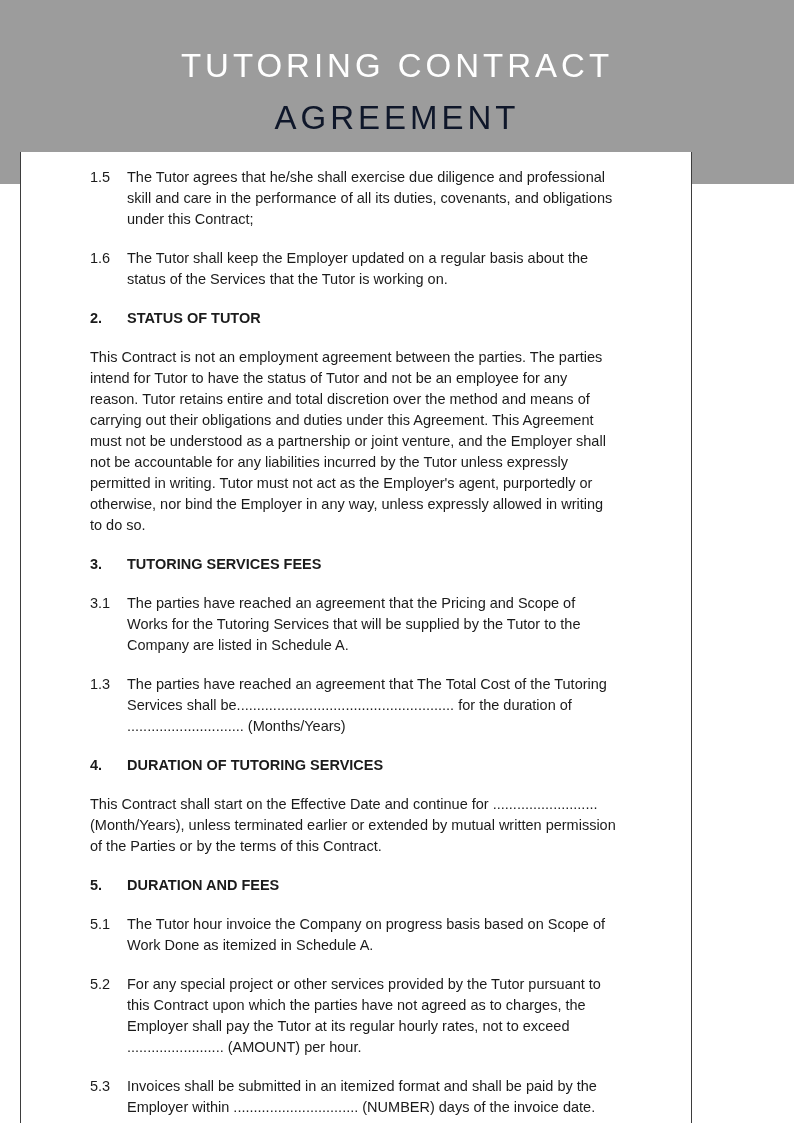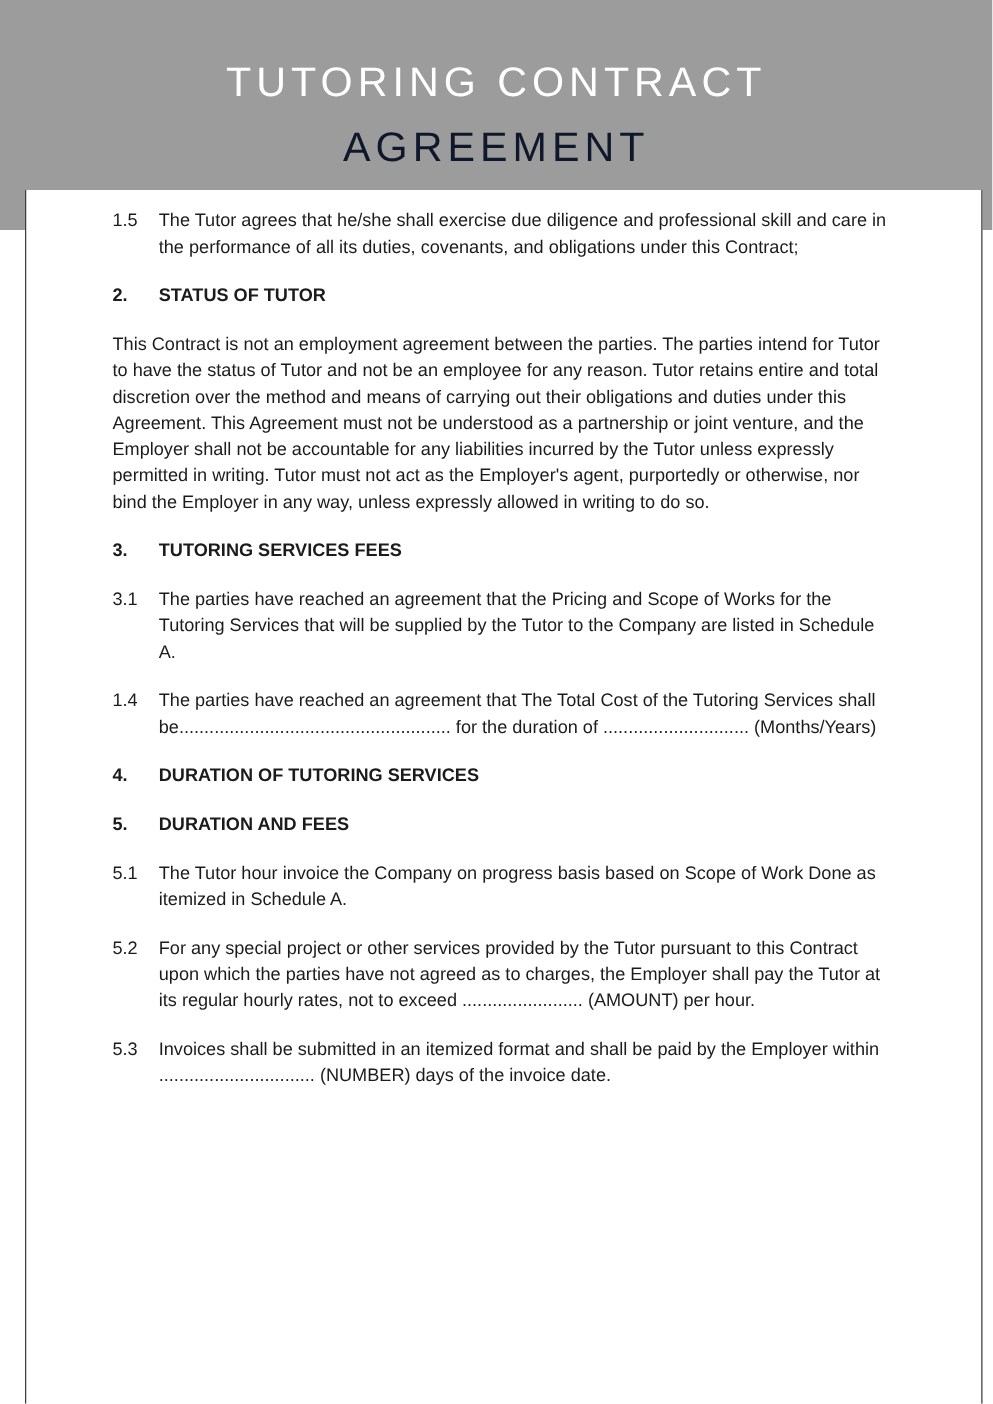--- a/index.html
+++ b/index.html
@@ -33,21 +33,21 @@
     font-weight: 400;
     letter-spacing: 4px;
     line-height: 52px;
     text-align: center;
     white-space: nowrap;
   }
   .page {
     position: absolute;
     top: 152px;
     left: 20px;
-    width: 766px;
+    width: 672px;
     bottom: 0;
     background: #ffffff;
     border-left: 1px solid #3d3d3d;
     border-right: 1px solid #3d3d3d;
     box-sizing: border-box;
   }
   .doc-content {
     padding: 15px 75px 0 69px;
     font-size: 14.5px;
     line-height: 21px;
@@ -81,41 +81,46 @@
   <div class="header-title" style="color: rgb(255, 255, 255);">TUTORING CONTRACT</div>
   <div class="header-title" style="color: #0f172a;">AGREEMENT</div>
 </div>
 
 <div class="page">
   <div class="doc-content">
       <div class="block clause">
         <span class="num">1.5</span>
         <span class="txt">The Tutor agrees that he/she shall exercise due diligence and professional skill and care in the performance of all its duties, covenants, and obligations under this Contract;</span>
       </div>
+      <div class="block clause">
+        <span class="num">1.6</span>
+        <span class="txt">The Tutor shall keep the Employer updated on a regular basis about the status of the Services that the Tutor is working on.</span>
+      </div>
       <div class="block heading">
         <span class="num">2.</span>
         <span class="txt">STATUS OF TUTOR</span>
       </div>
       <div class="block paragraph">This Contract is not an employment agreement between the parties. The parties intend for Tutor to have the status of Tutor and not be an employee for any reason. Tutor retains entire and total discretion over the method and means of carrying out their obligations and duties under this Agreement. This Agreement must not be understood as a partnership or joint venture, and the Employer shall not be accountable for any liabilities incurred by the Tutor unless expressly permitted in writing. Tutor must not act as the Employer's agent, purportedly or otherwise, nor bind the Employer in any way, unless expressly allowed in writing to do so.</div>
       <div class="block heading">
         <span class="num">3.</span>
         <span class="txt">TUTORING SERVICES FEES</span>
       </div>
       <div class="block clause">
         <span class="num">3.1</span>
         <span class="txt">The parties have reached an agreement that the Pricing and Scope of Works for the Tutoring Services that will be supplied by the Tutor to the Company are listed in Schedule A.</span>
       </div>
       <div class="block clause">
-        <span class="num">1.4</span>
+        <span class="num">1.3</span>
         <span class="txt">The parties have reached an agreement that The Total Cost of the Tutoring Services shall be...................................................... for the duration of ............................. (Months/Years)</span>
       </div>
       <div class="block heading">
         <span class="num">4.</span>
         <span class="txt">DURATION OF TUTORING SERVICES</span>
       </div>
+      <div class="block paragraph">This Contract shall start on the Effective Date and continue for .......................... (Month/Years), unless terminated earlier or extended by mutual written permission of the Parties or by the terms of this Contract.</div>
       <div class="block heading">
         <span class="num">5.</span>
         <span class="txt">DURATION AND FEES</span>
       </div>
       <div class="block clause">
         <span class="num">5.1</span>
         <span class="txt">The Tutor hour invoice the Company on progress basis based on Scope of Work Done as itemized in Schedule A.</span>
       </div>
       <div class="block clause">
         <span class="num">5.2</span>

